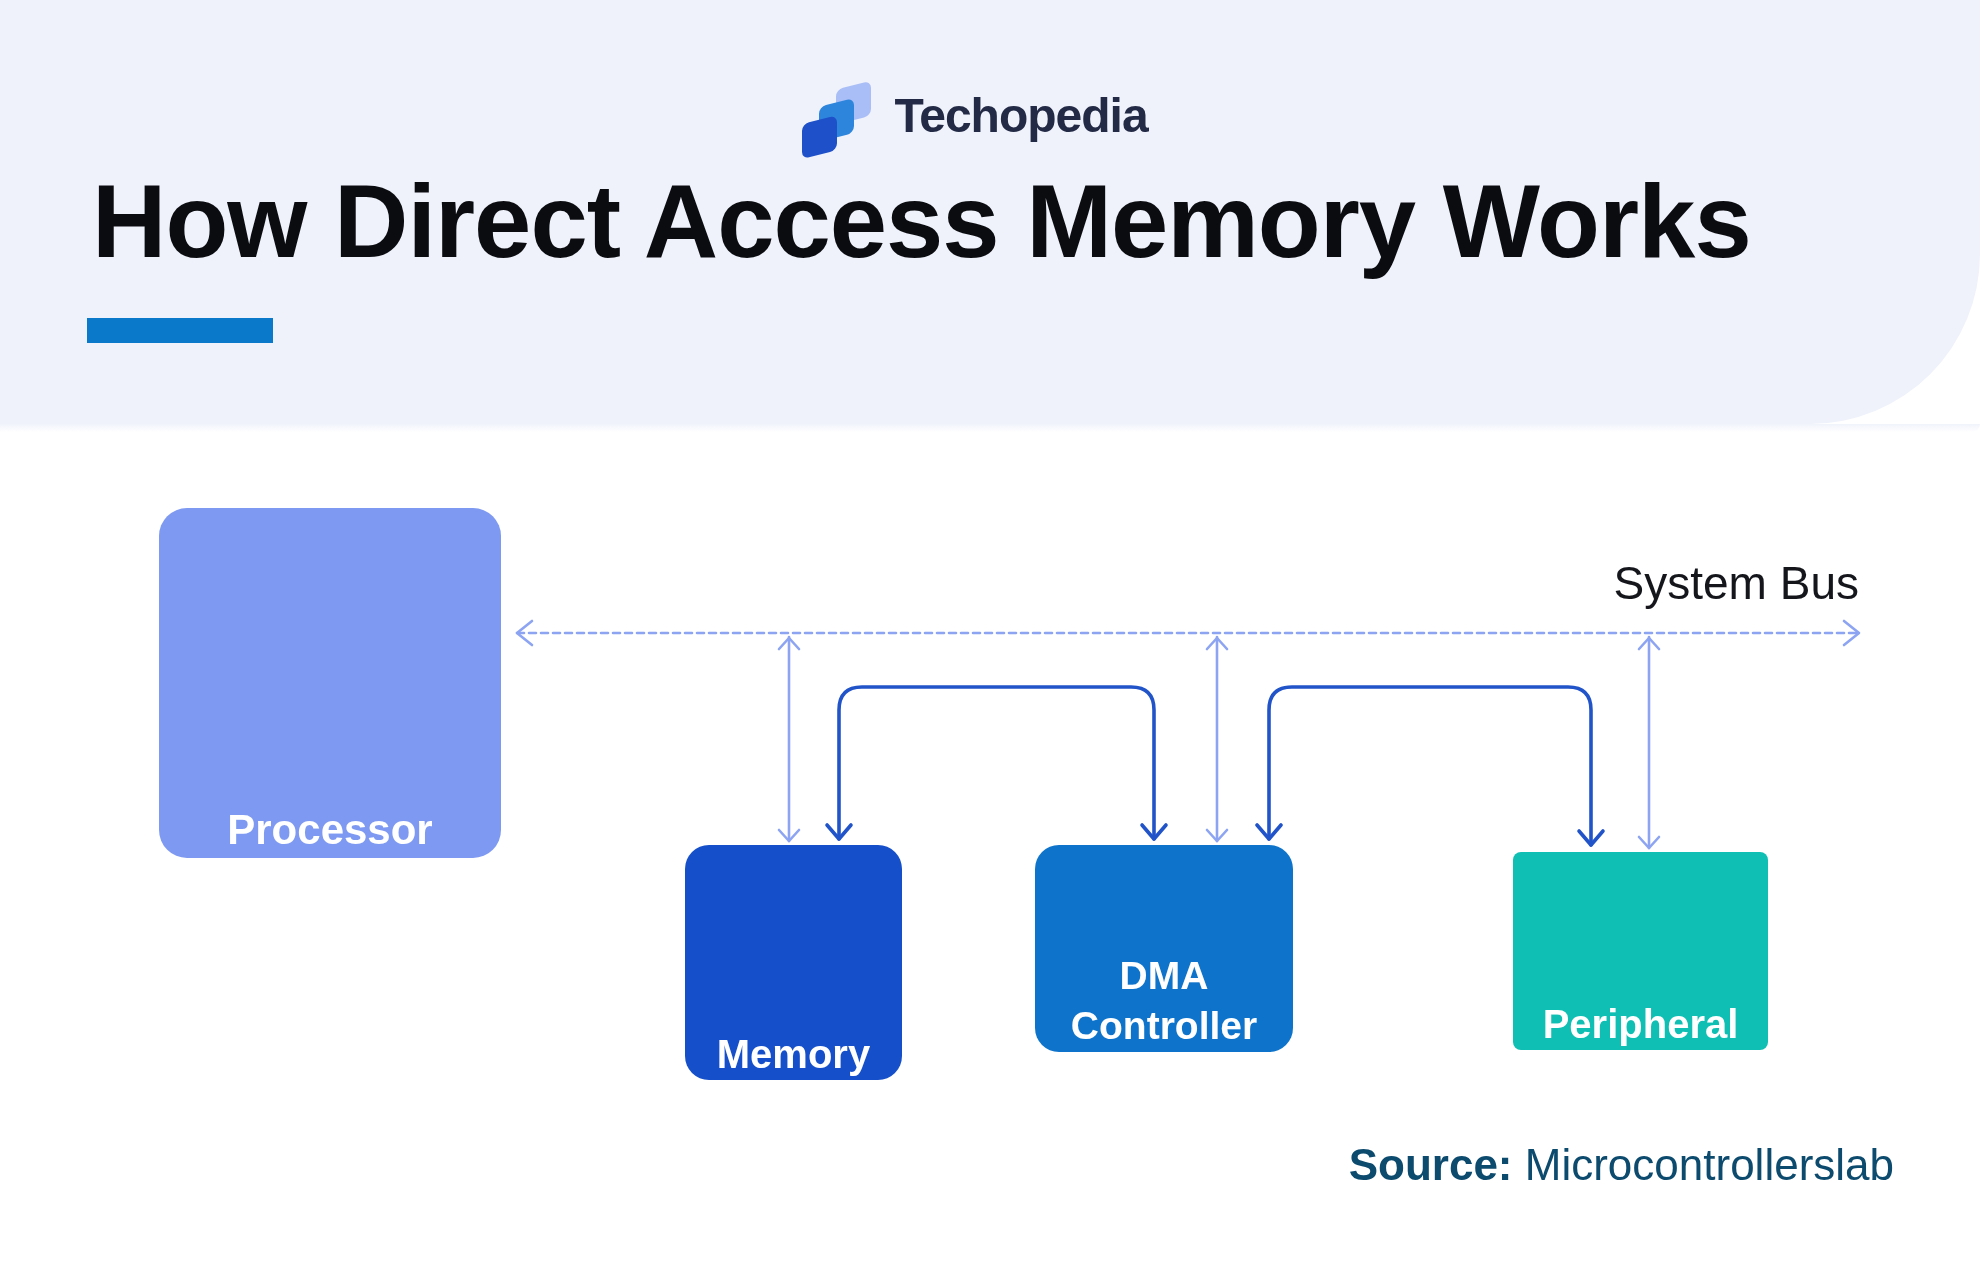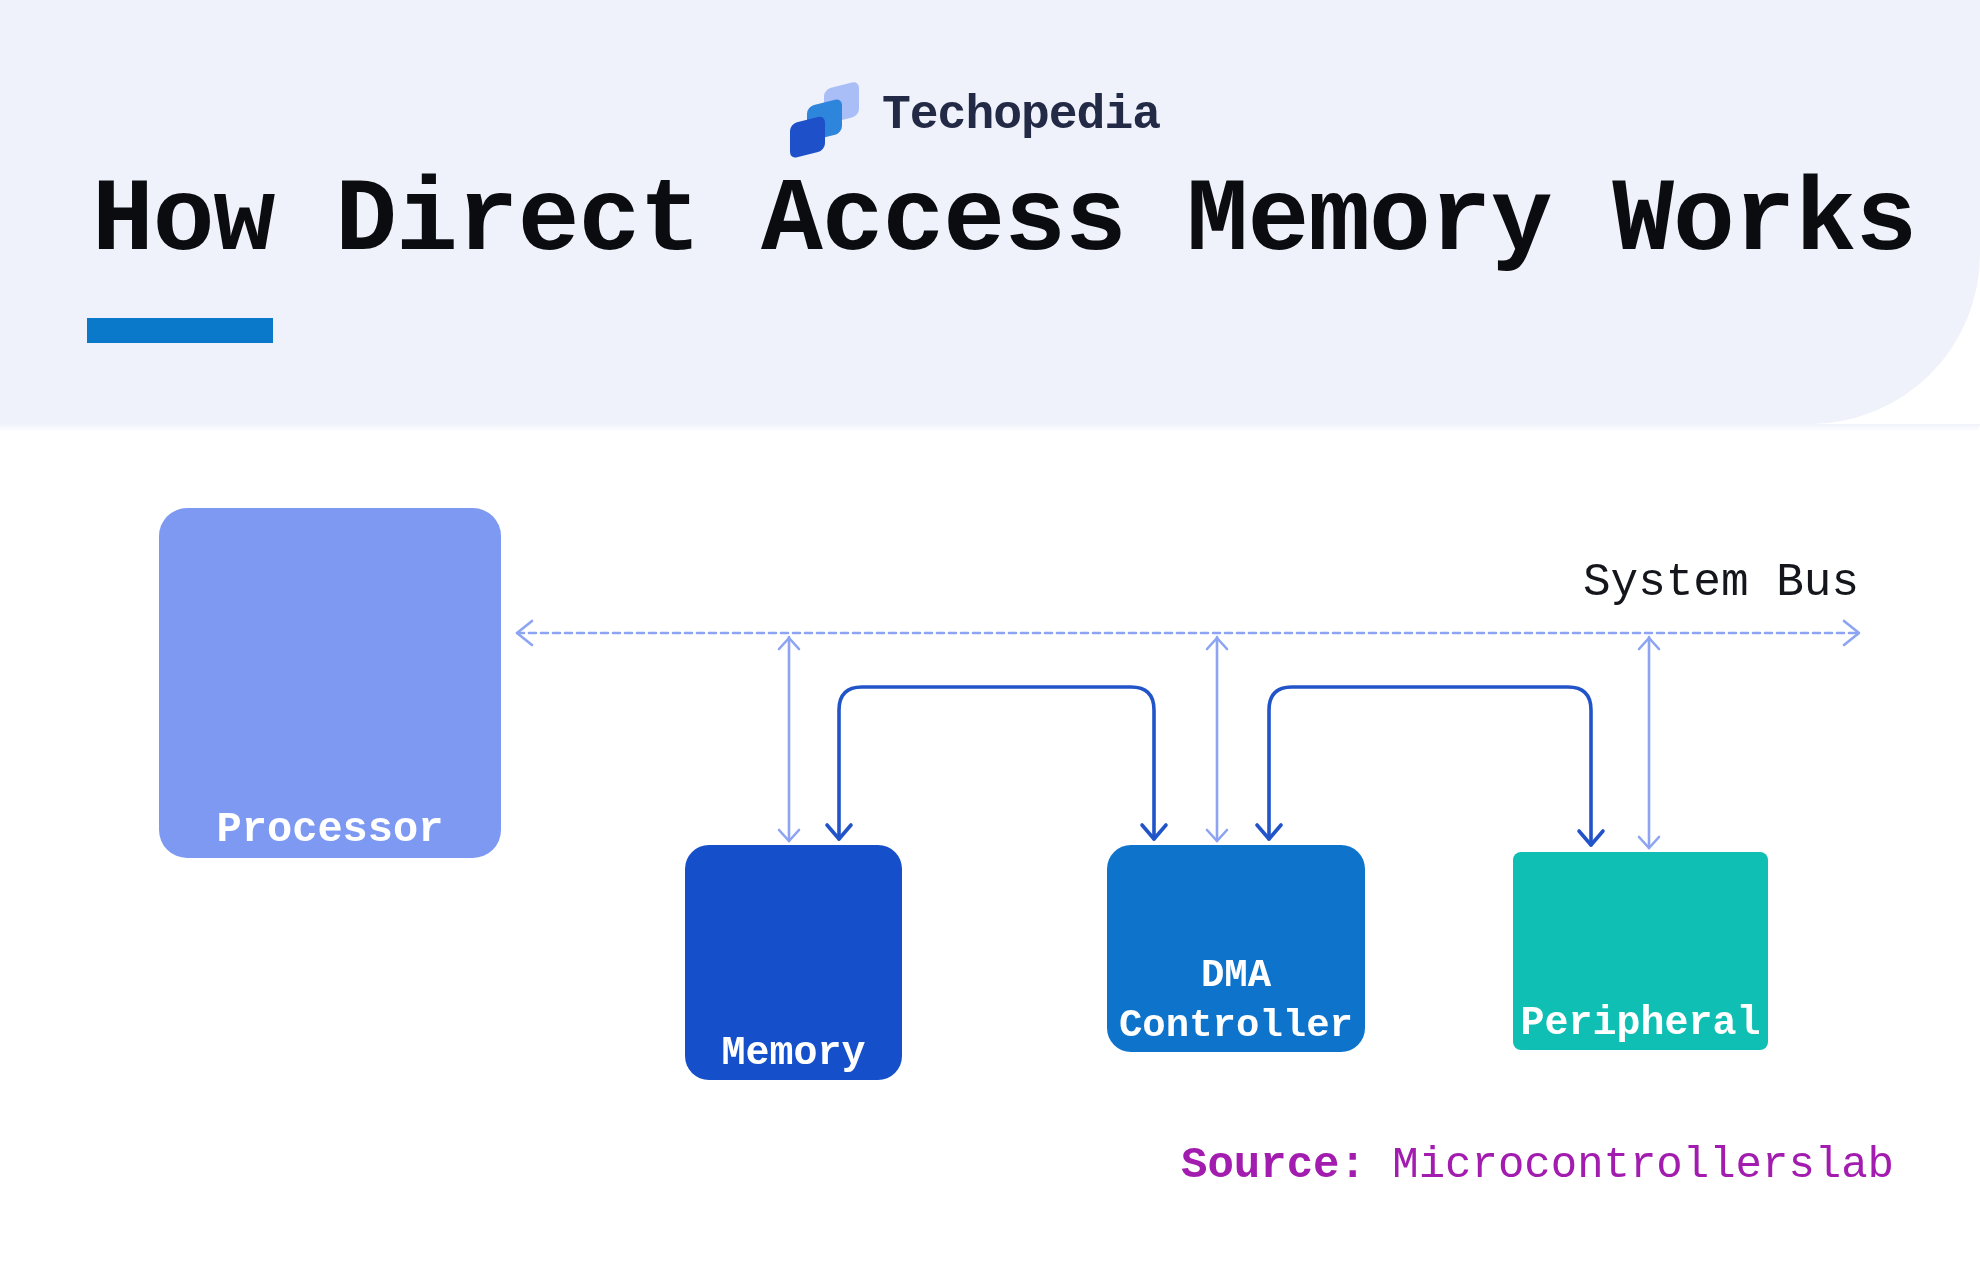--- a/index.html
+++ b/index.html
@@ -1,18 +1,18 @@
 <!DOCTYPE html>
 <html style="--header-bg: #eff2fb; --title-underline: #0b79c9; --text-dark: #0b0c10; --brand-navy: #232a45; --bus-stroke: #8ca4f2; --link-stroke: #2254c9; --processor-fill: #7e99f1; --memory-fill: #1550ca; --dma-fill: #0e74cb; --peripheral-fill: #0fbfb3; --logo-dark: #1d50c9; --logo-mid: #2e85dc; --logo-light: #a9bdf6;"><head>
 <meta charset="utf-8">
 <style>
   html,body{margin:0;padding:0;background:#ffffff;}
   .page{
     position:relative;width:1980px;height:1282px;background:#ffffff;
-    overflow:hidden;font-family:Liberation Mono, monospace;
+    overflow:hidden;font-family:Liberation Sans, sans-serif;
   }
   
   .header-band{
     position:absolute;left:0;top:0;width:1980px;height:424px;
     background:var(--header-bg,#eff2fb);
     border-bottom-right-radius:170px;
   }
   .header-band::after{
     content:"";position:absolute;left:0;bottom:-8px;width:100%;height:8px;
     background:linear-gradient(to bottom, rgba(239,242,251,.9), rgba(255,255,255,0));
@@ -46,31 +46,31 @@
   .bus-dashed{stroke-dasharray:7 5;}
   .link-stroke{stroke:var(--link-stroke,#2254c9);fill:none;stroke-width:3.6;stroke-linecap:round;stroke-linejoin:round;}
   .node{
     position:absolute;display:flex;align-items:flex-end;justify-content:center;
     color:#ffffff;font-weight:bold;text-align:center;line-height:1.3;
   }
   .node-processor{left:148px;top:508px;width:342px;height:350px;border-radius:28px;
     background:var(--processor-fill,#7e99f1);font-size:42px;}
   .node-memory{left:674px;top:845px;width:217px;height:235px;border-radius:24px;
     background:var(--memory-fill,#1550ca);font-size:40px;}
-  .node-dma{left:1096px;top:845px;width:258px;height:207px;border-radius:24px;
+  .node-dma{left:1024px;top:845px;width:258px;height:207px;border-radius:24px;
     background:var(--dma-fill,#0e74cb);font-size:39px;padding:0 10px;box-sizing:border-box;}
   .node-peripheral{left:1502px;top:852px;width:255px;height:198px;border-radius:8px;
     background:var(--peripheral-fill,#0fbfb3);font-size:40px;}
   .bus-label{
     position:absolute;right:132px;top:560px;width:420px;text-align:right;
     font-size:46px;font-weight:normal;color:#14161c;line-height:1;
   }
   
   .source-line{
-    position:absolute;right:86px;top:1140px;font-size:44px;color:#a21caf;
+    position:absolute;right:86px;top:1140px;font-size:44px;color:#0c4a6e;
     white-space:nowrap;
   }
   .source-label{font-weight:bold;}
   .source-value{font-weight:normal;}
 </style>
 </head>
 <body>
 
 <div class="page">
 

